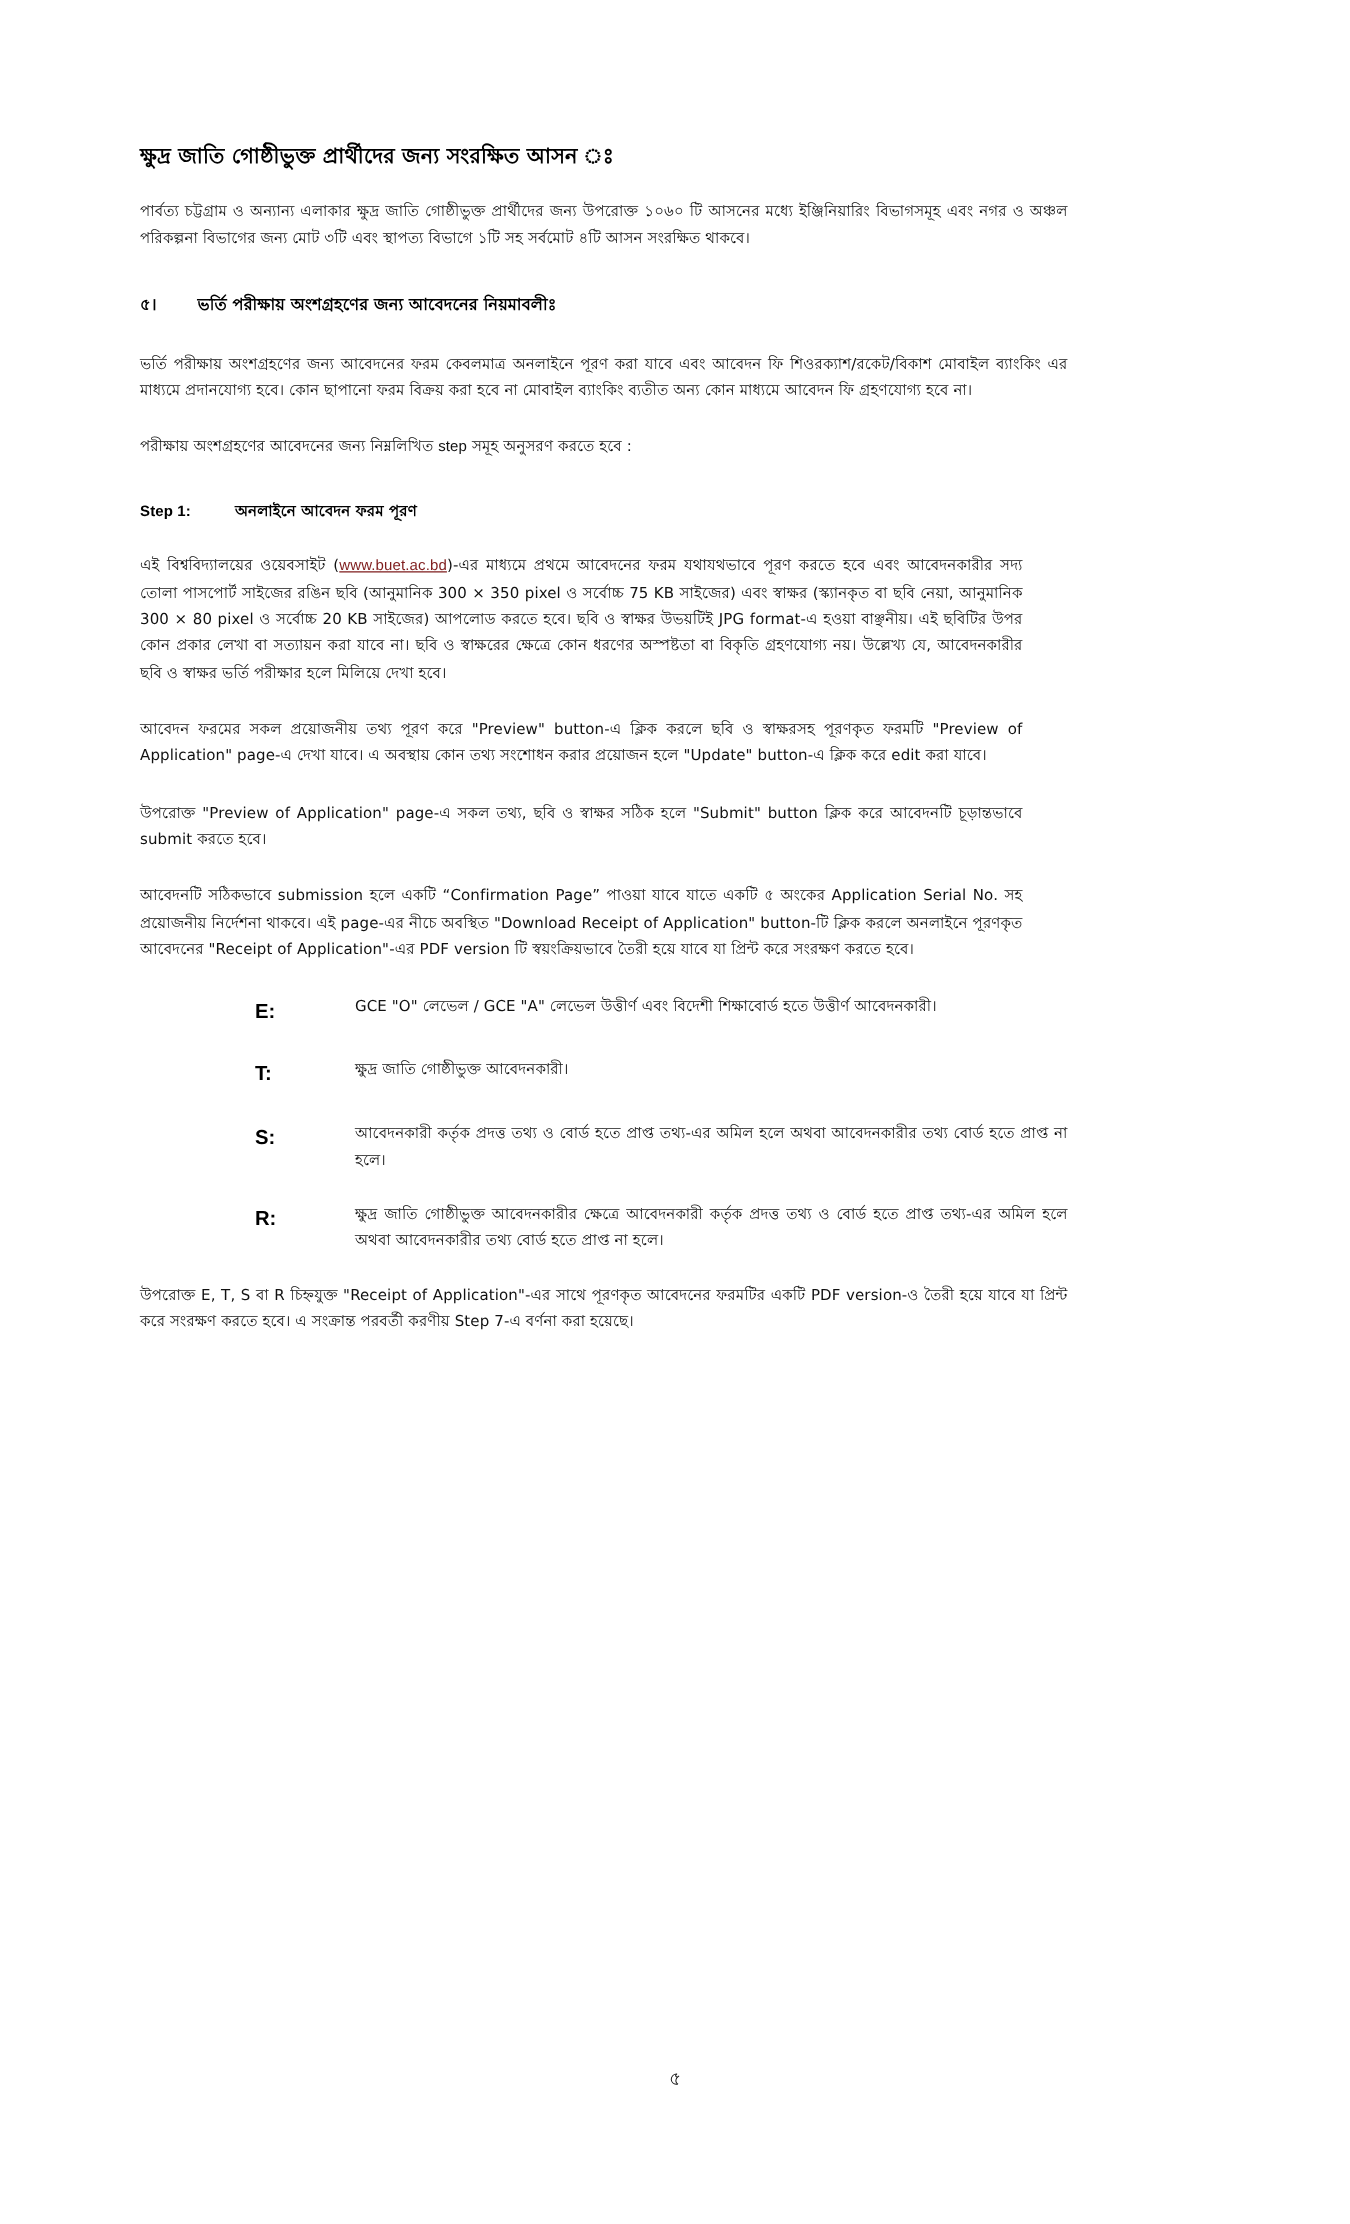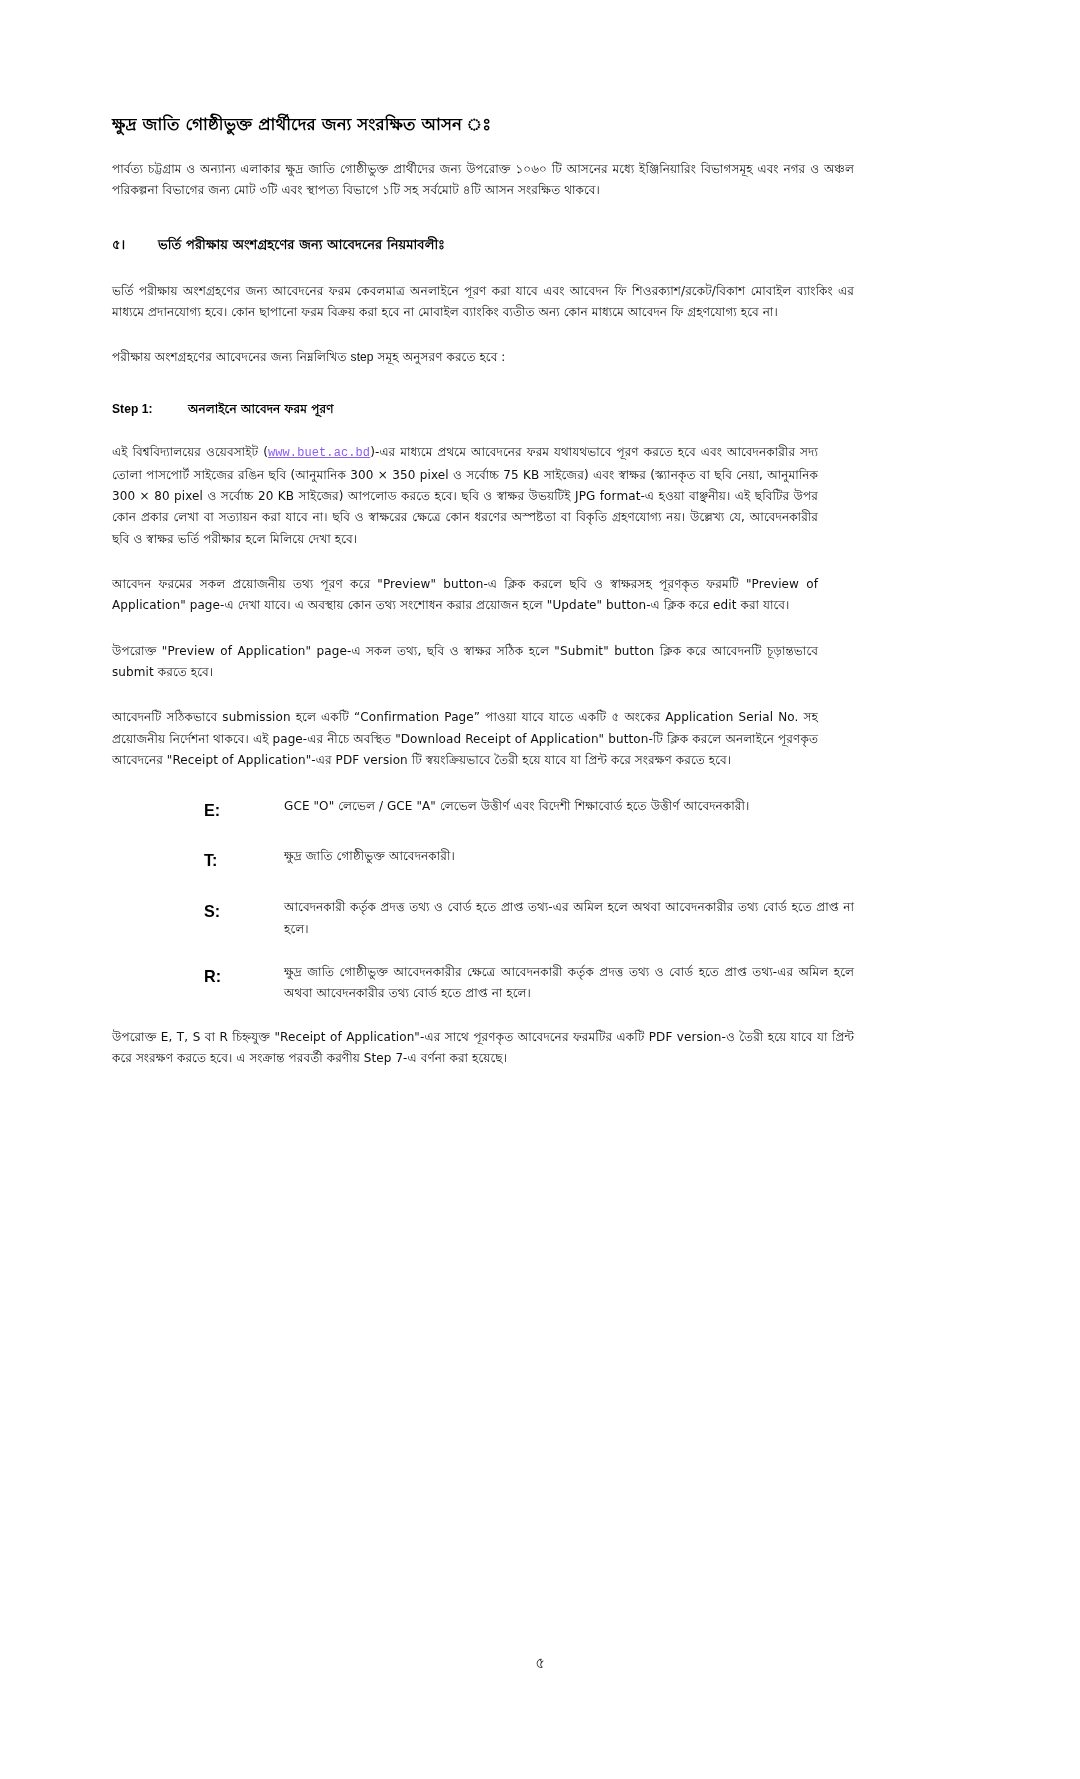--- a/index.html
+++ b/index.html
@@ -82,23 +82,23 @@
   .indent {
     margin-left: 36px;
     width: 706px;
   }
 
   .mono-en {
     font-family: "Liberation Sans", "DejaVu Sans", sans-serif;
   }
 
   a.url, .url {
-    color: #8b5cf6;
+    color: #7f1d1d;
     text-decoration: underline;
-    font-family: Liberation Mono, monospace;
+    font-family: Liberation Sans, sans-serif;
   }
 
   
   .codelist {
     margin: 6px 0 0 0;
     padding: 0;
   }
   .code-row {
     display: flex;
     align-items: flex-start;

